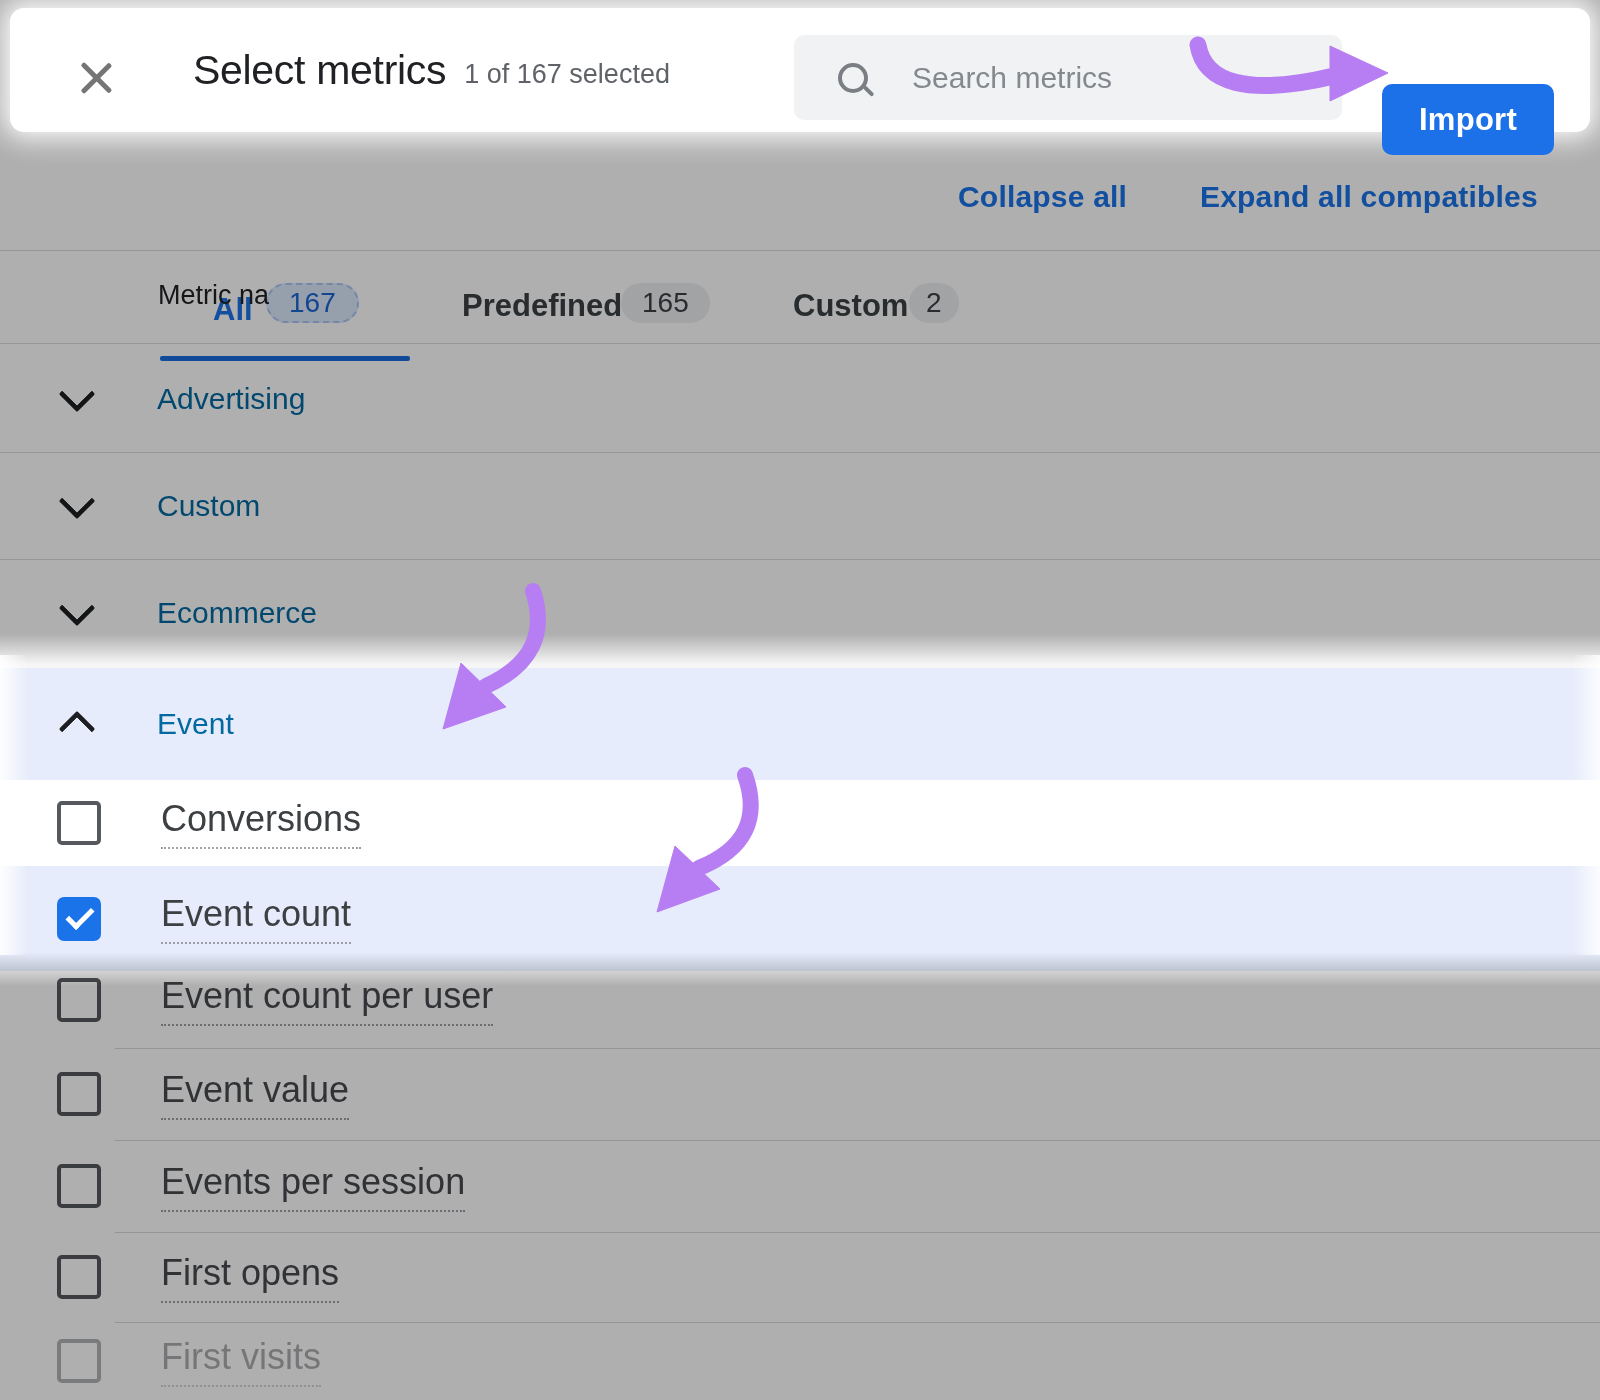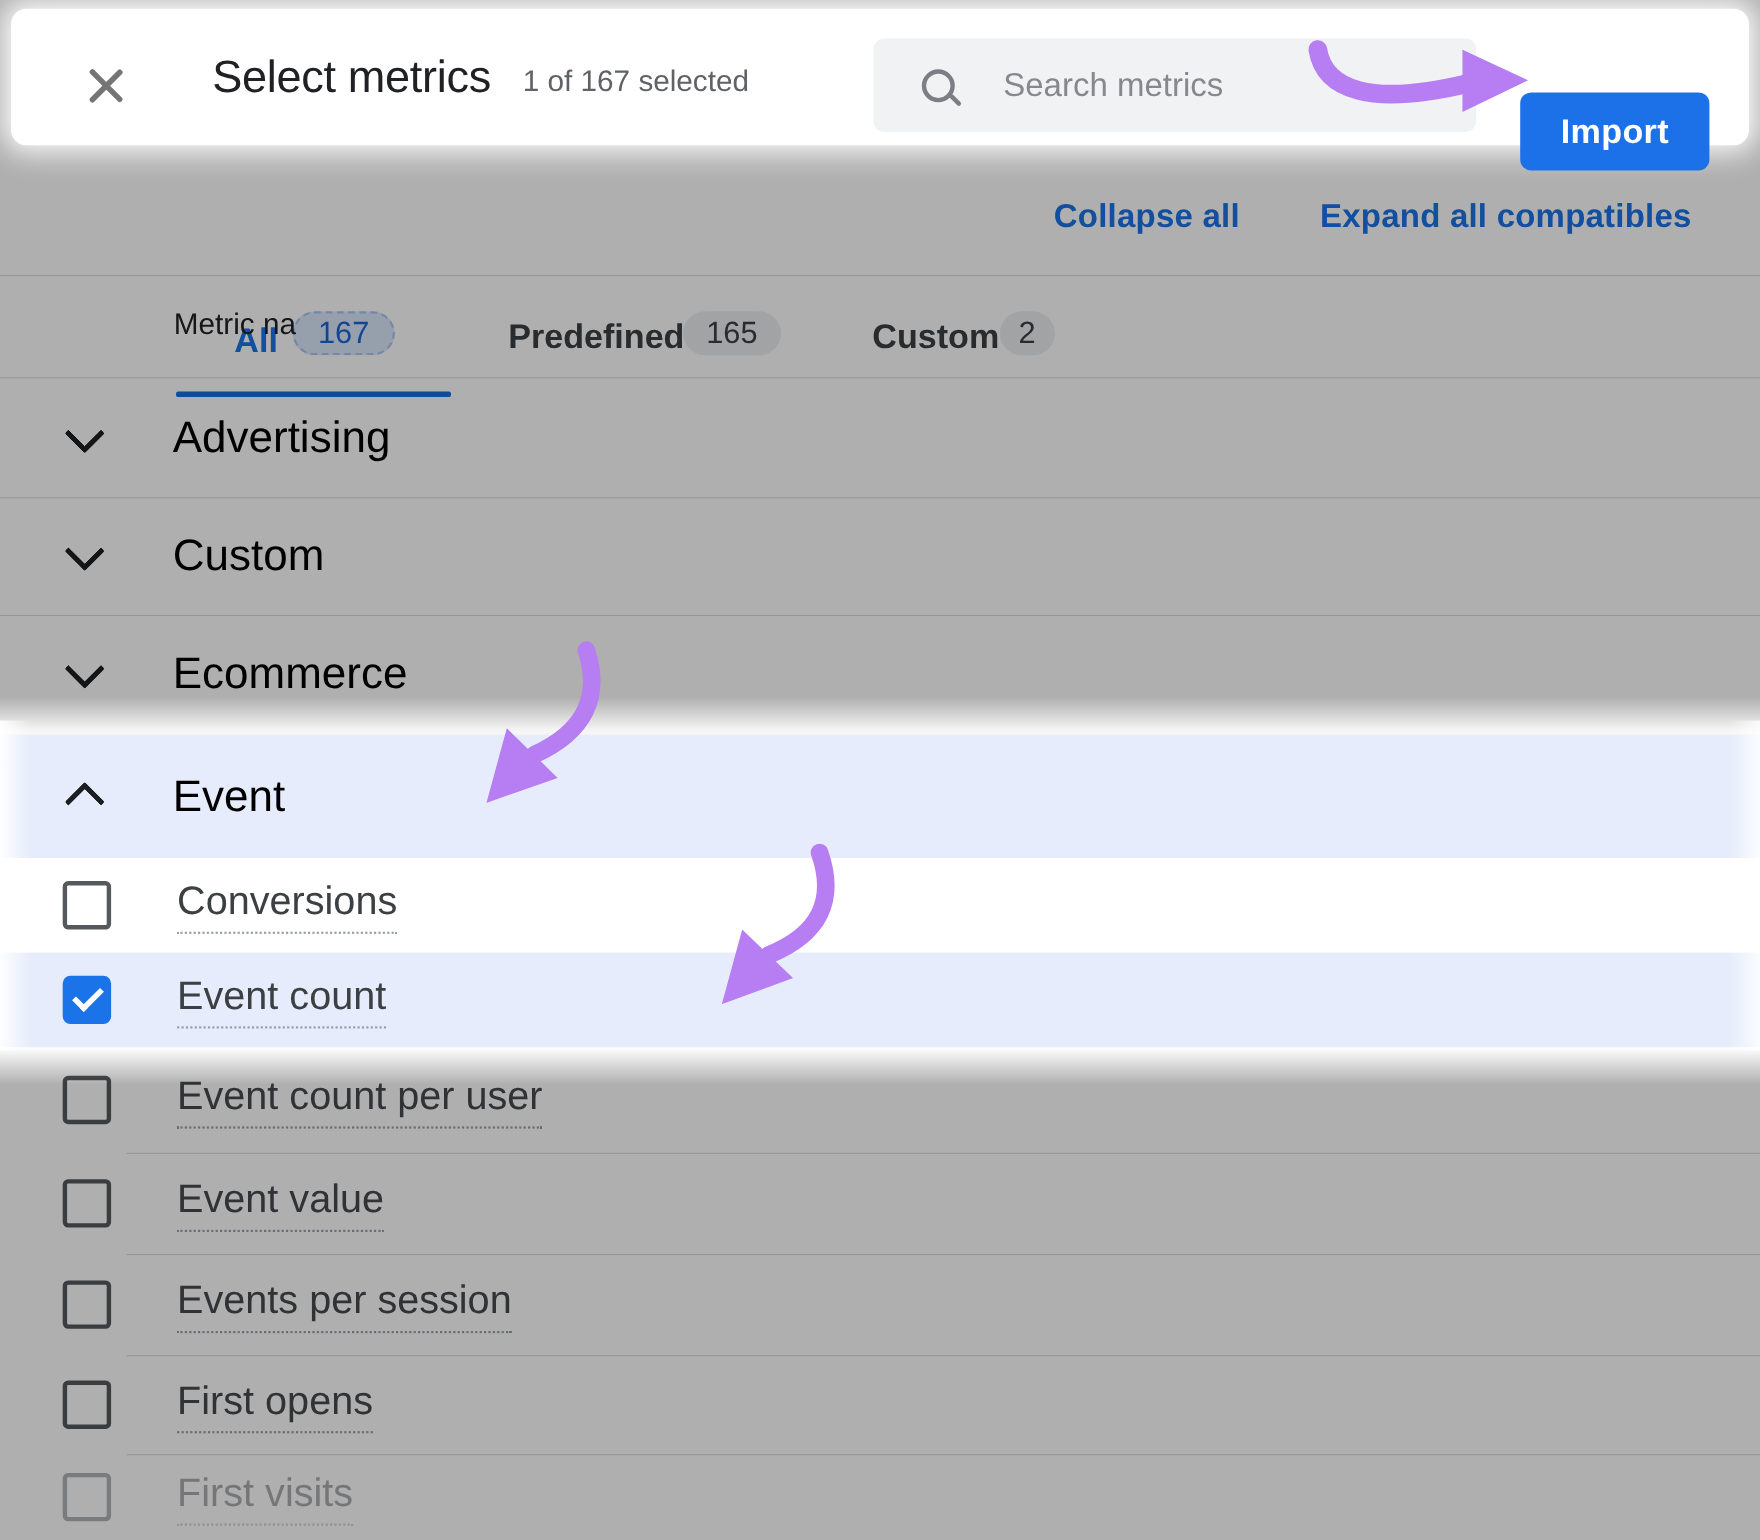--- a/index.html
+++ b/index.html
@@ -40,26 +40,26 @@
   
   .sec-row{position:absolute;left:0;width:1600px;display:flex;align-items:center;padding-left:56px;box-sizing:border-box;}
   .row-advertising{top:345px;height:107px;}
   .row-custom2{top:452px;height:107px;}
   .row-ecommerce{top:559px;height:107px;}
   .row-event{top:668px;height:112px;background:#e6ecfb;box-shadow:0 3px 7px rgba(95,100,120,.30);}
   .chev-box{width:42px;height:42px;display:flex;align-items:center;justify-content:center;}
   .chev{display:inline-block;width:21px;height:21px;border-right:5px solid #1c1e21;border-bottom:5px solid #1c1e21;border-radius:2px;}
   .chev-down{transform:rotate(45deg);margin-top:-10px;}
   .chev-up{transform:rotate(-135deg);margin-top:10px;}
-  .sec-label{margin-left:59px;font-size:40px;color:#000000;}
+  .sec-label{margin-left:59px;font-size:30px;color:#0369a1;}
 
   
   .chk-row{position:absolute;left:0;width:1600px;display:flex;align-items:center;padding-left:57px;box-sizing:border-box;}
   .row-conversions{top:780px;height:86px;background:#ffffff;}
-  .row-eventcount{top:866px;height:86px;background:#e6ecfb;}
+  .row-eventcount{top:866px;height:105px;background:#e6ecfb;}
   .row-ecpu{top:952px;height:96px;}
   .row-eventvalue{top:1048px;height:92px;}
   .row-eps{top:1140px;height:92px;}
   .row-firstopens{top:1232px;height:90px;}
   .row-firstvisits{top:1322px;height:78px;}
   .row-firstvisits .chk,.row-firstvisits .chk-label{opacity:.45;}
 
   .chk{width:36px;height:36px;border:4px solid #55585c;border-radius:5px;background:#fff;flex:none;position:relative;box-sizing:content-box;}
   .chk.checked{width:44px;height:44px;border:none;border-radius:7px;background:#1a73e8;}
   .chk.checked::after{content:"";position:absolute;left:10px;top:11px;width:21px;height:10px;
@@ -78,21 +78,21 @@
   .glow-right{right:0;background:linear-gradient(to left, rgba(255,255,255,.85), rgba(255,255,255,0));}
 
   
   .header-card{position:absolute;left:10px;top:8px;width:1580px;height:124px;background:#fff;
     border-radius:14px;z-index:20;
     box-shadow:0 0 24px 8px rgba(255,255,255,.95), 0 6px 18px rgba(0,0,0,.10);}
   .close-x{position:absolute;left:66px;top:50px;width:40px;height:40px;cursor:pointer;}
   .close-x::before,.close-x::after{content:"";position:absolute;left:18px;top:0;width:4.5px;height:40px;background:#757575;border-radius:2px;}
   .close-x::before{transform:rotate(45deg);}
   .close-x::after{transform:rotate(-45deg);}
-  .title-wrap{position:absolute;left:183px;top:0;height:124px;display:flex;align-items:center;gap:29px;}
+  .title-wrap{position:absolute;left:183px;top:0;height:124px;display:flex;align-items:center;gap:18px;}
   .dlg-title{font-size:41px;color:#202124;letter-spacing:-.3px;}
   .dlg-count{font-size:27px;color:#5f6368;margin-top:8px;}
   .search-box{position:absolute;left:784px;top:27px;width:548px;height:85px;background:#f0f2f4;border-radius:10px;
     display:flex;align-items:center;padding-left:44px;box-sizing:border-box;gap:44px;}
   .mag{width:22px;height:22px;border:4px solid #7b7f84;border-radius:50%;position:relative;flex:none;}
   .mag::after{content:"";position:absolute;width:13px;height:4px;background:#7b7f84;right:-11px;bottom:-4px;transform:rotate(45deg);border-radius:2px;}
   .search-ph{font-size:30px;color:#85898e;}
   .import-btn{position:absolute;left:1372px;top:37px;width:172px;height:71px;background:#1d71e8;border:none;border-radius:10px;
     color:#fff;font-size:31px;font-weight:700;display:flex;align-items:center;justify-content:center;cursor:pointer;
     font-family:"Liberation Sans",sans-serif;letter-spacing:.3px;margin-top:39px;}

